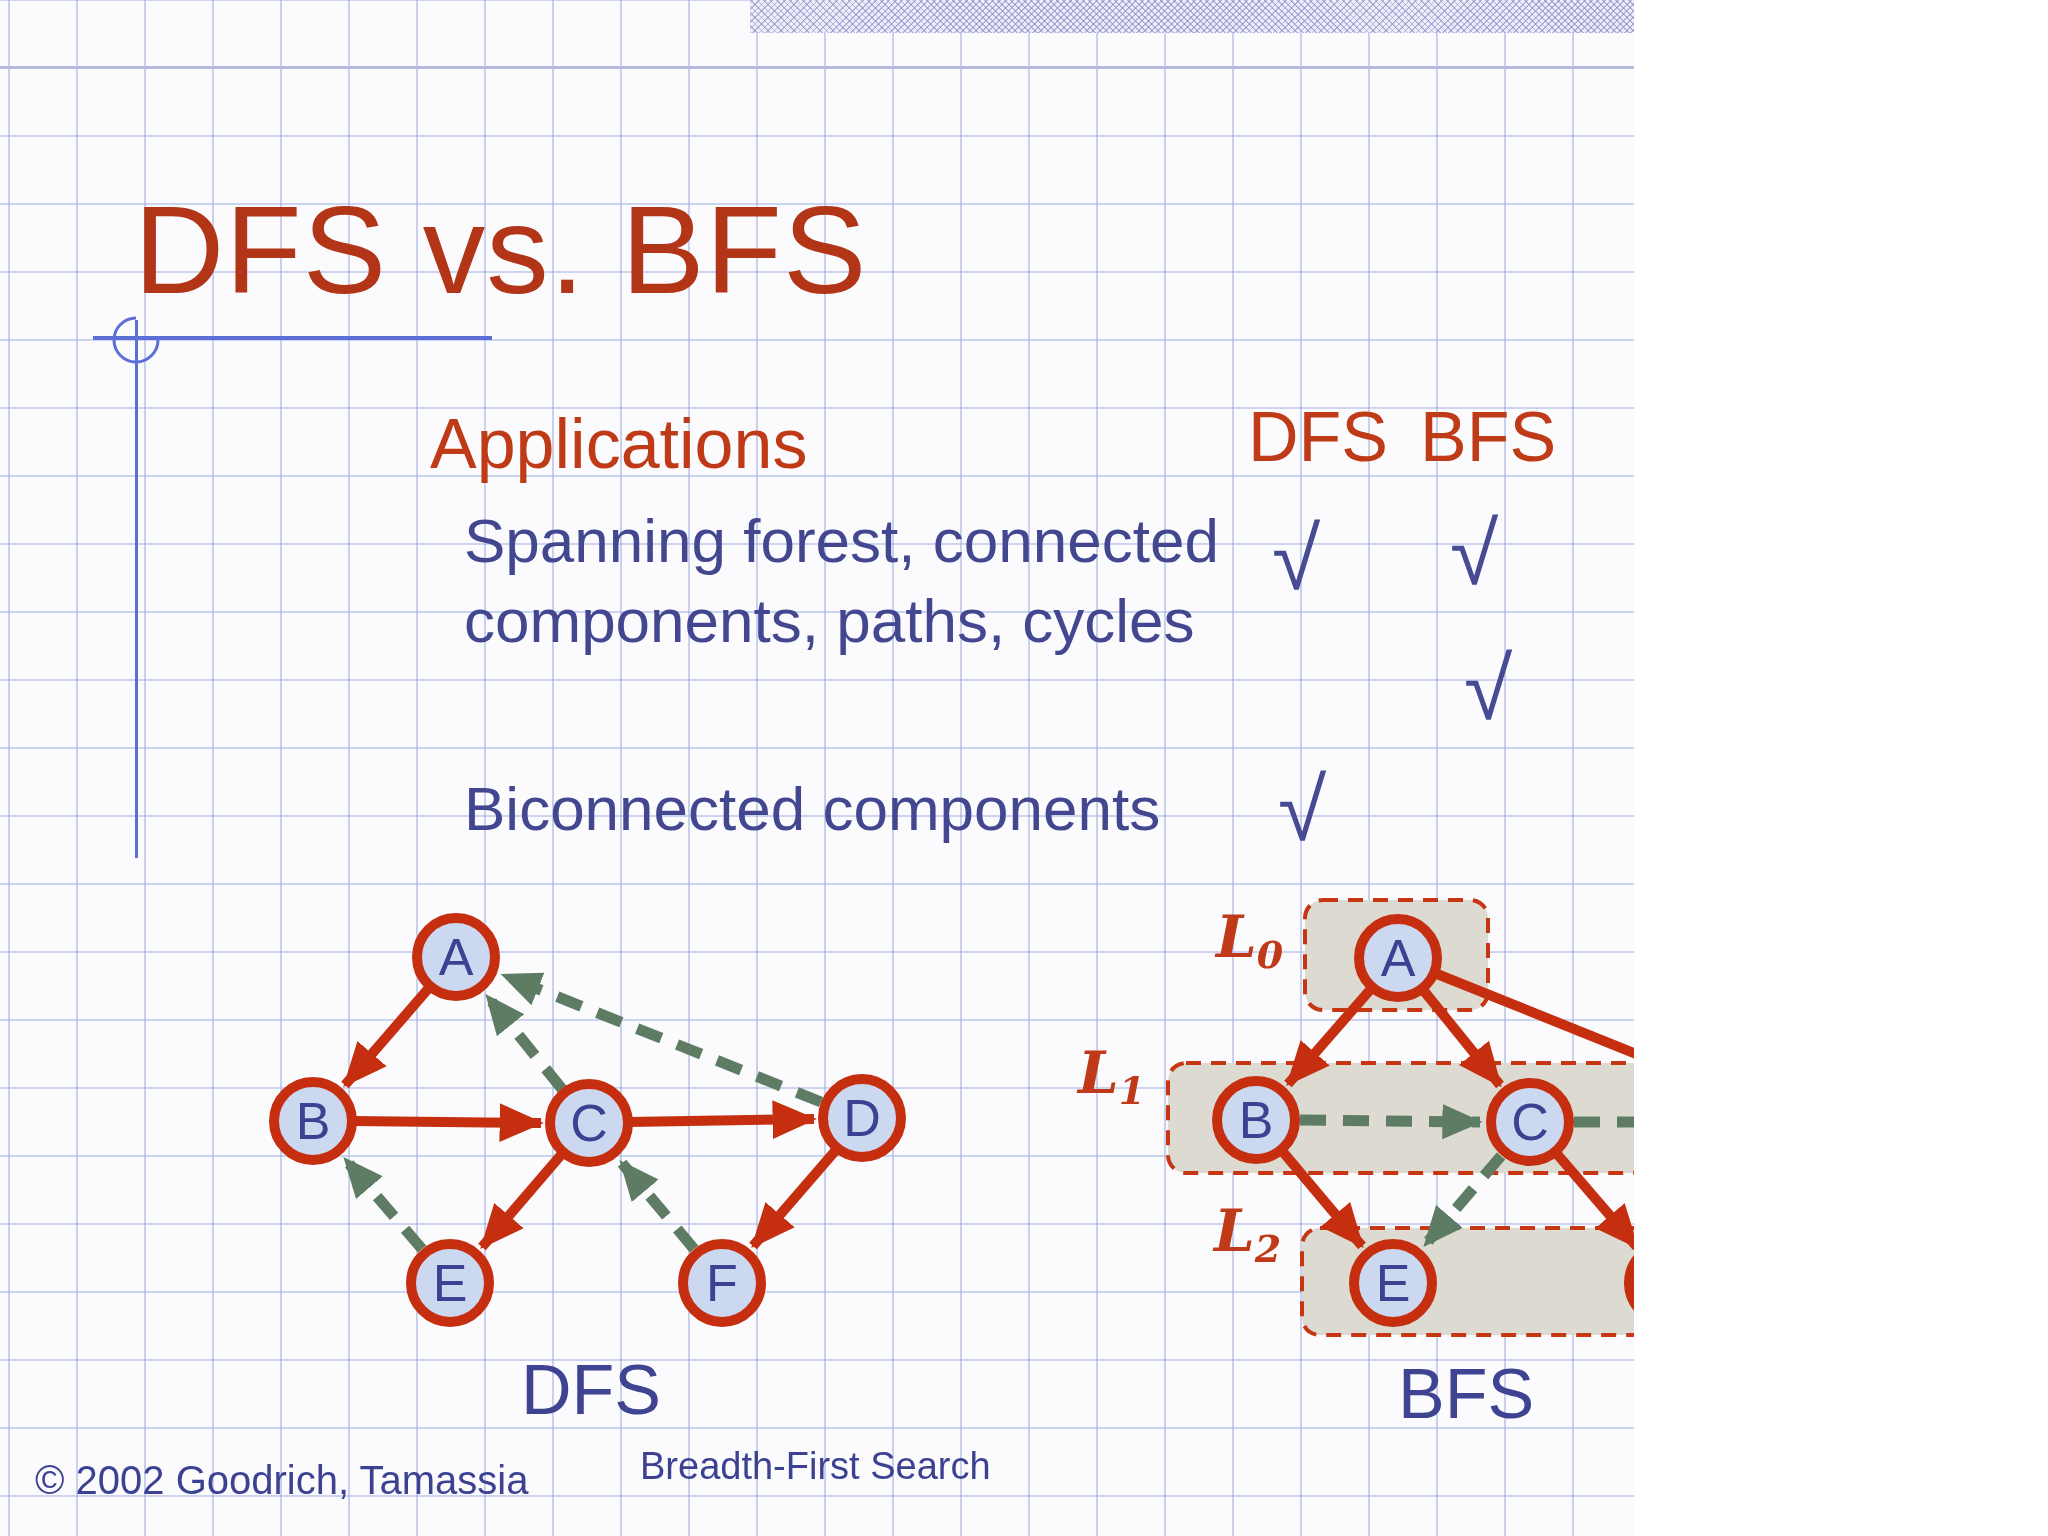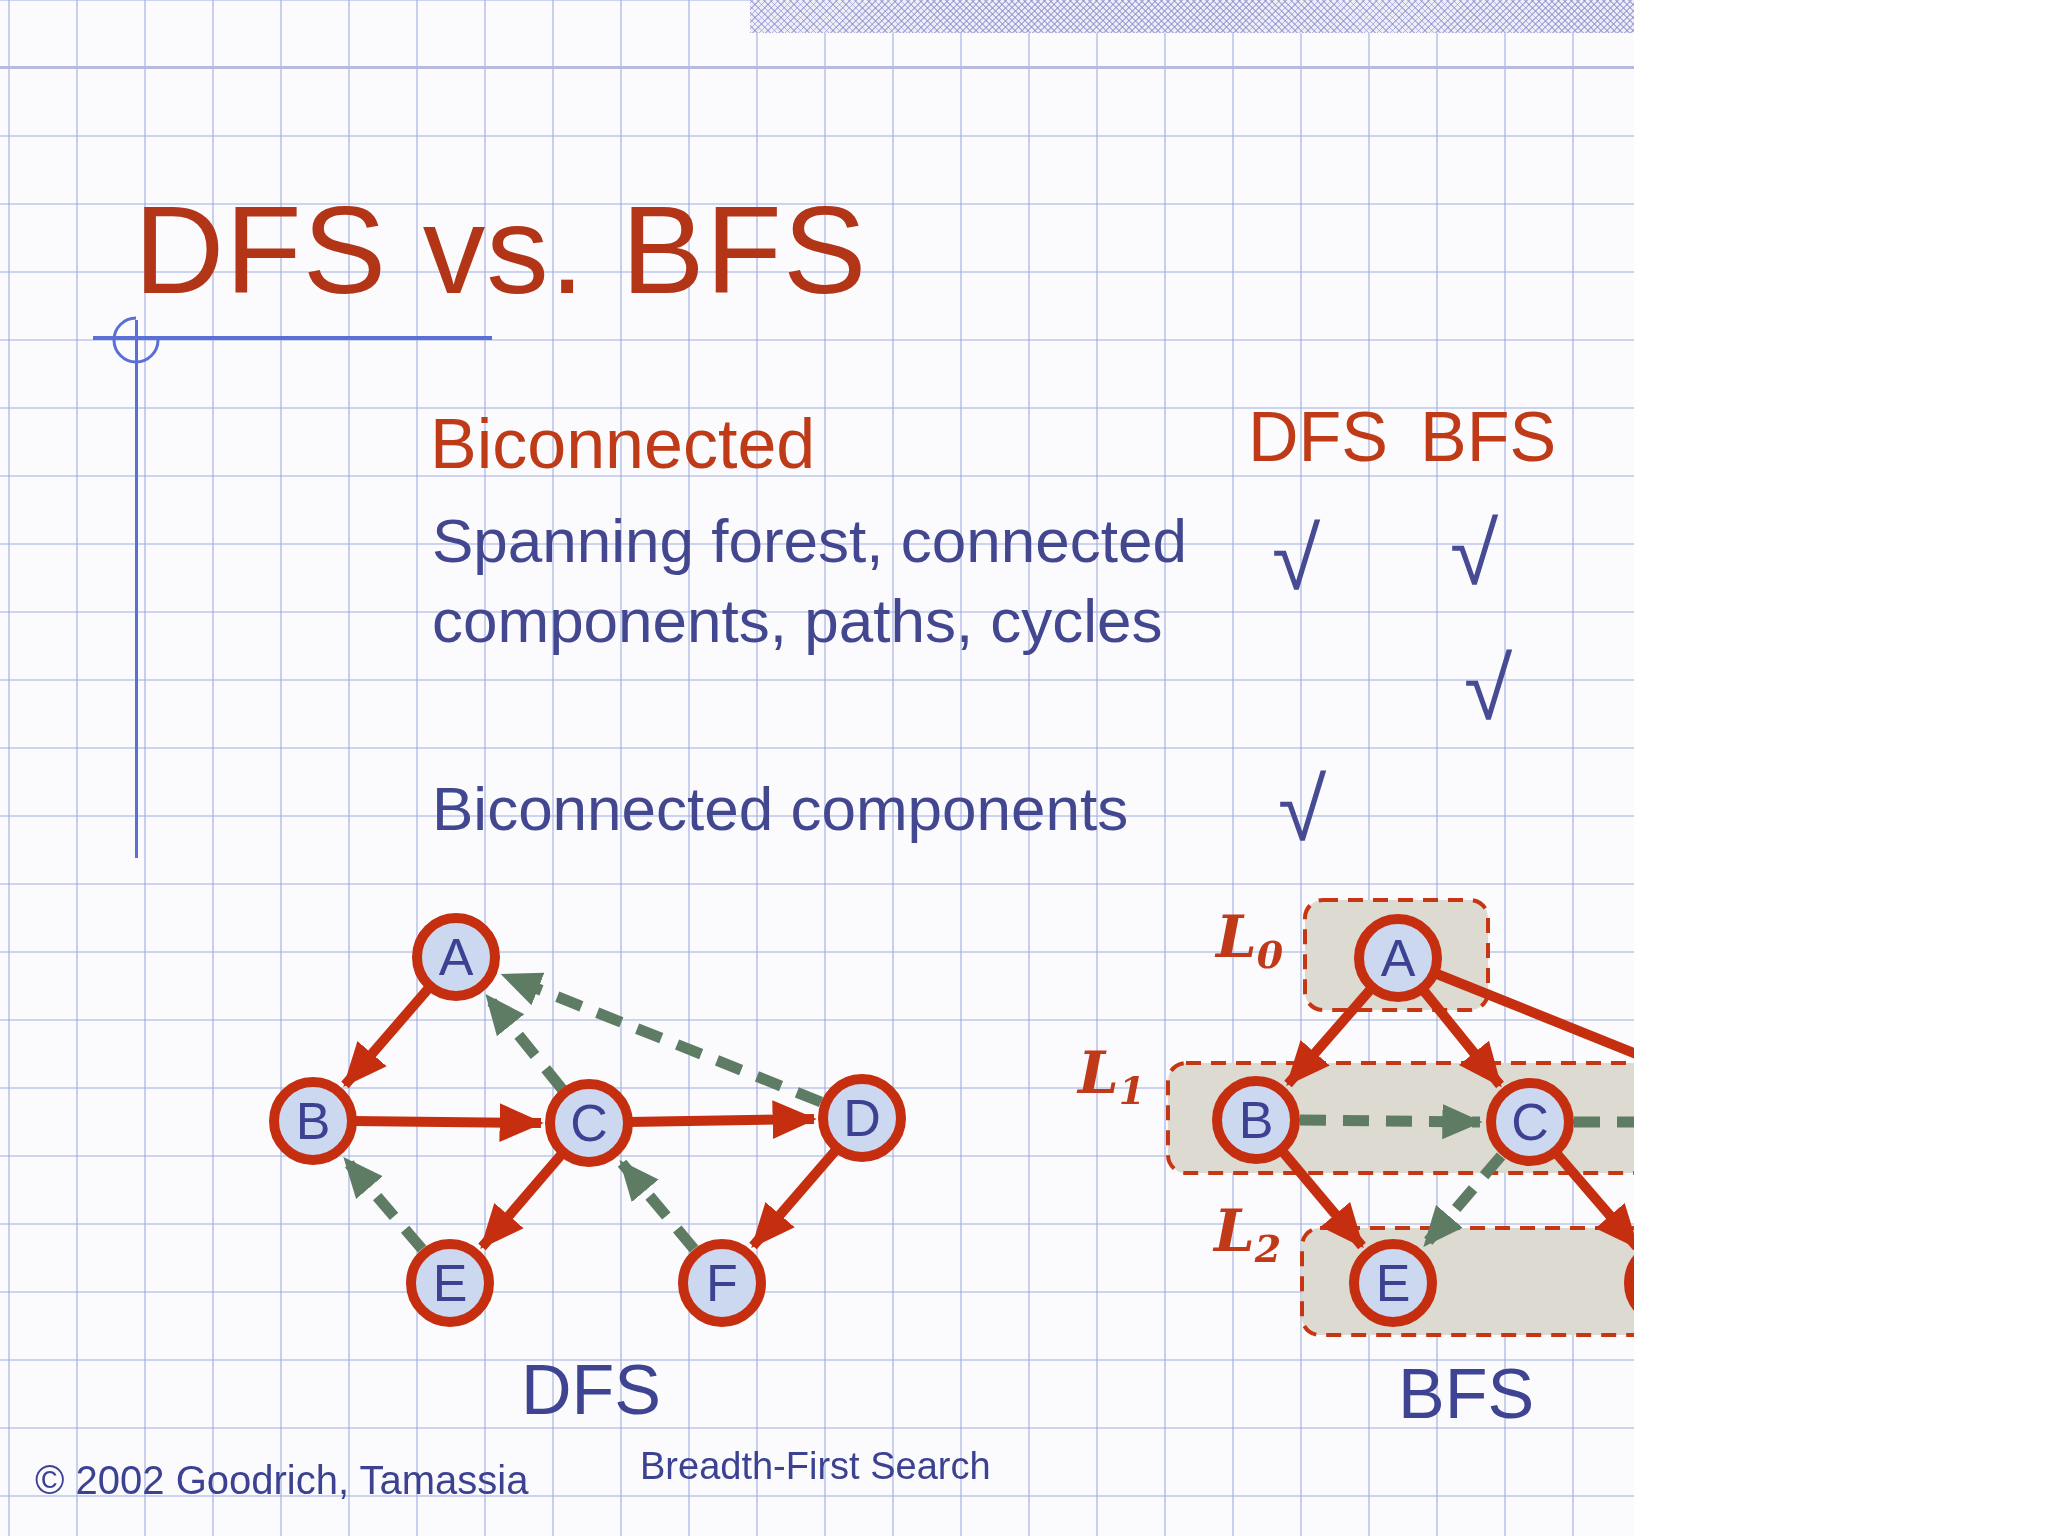--- a/index.html
+++ b/index.html
@@ -23,21 +23,21 @@
       repeating-linear-gradient(-45deg, rgba(128,133,200,.55) 0 1.3px, transparent 1.3px 4.6px),
       #ededf8;
   }
   #top-rule{left:0;top:66px;width:2048px;height:3px;background:#b7badd;}
   #right-rule{left:1977px;top:0;width:3px;height:1536px;background:#5560bf;}
   #title-underline{left:93px;top:336px;width:399px;height:4px;background:#5b6fd6;}
   #left-rule{left:135px;top:320px;width:3px;height:538px;background:#5b6fd6;}
   
   #page-title{left:134px;top:187px;font-size:125px;color:#b23517;letter-spacing:1px;}
   .tbl-header{font-size:70px;color:#bf3a16;}
-  .tbl-cell{font-size:62px;color:#43478f;}
+  .tbl-cell{font-size:62px;color:#43478f;margin-left:32px;}
   .chk{font-size:88px;color:#474b94;}
   .caption{font-size:70px;color:#3f4492;}
   .node-label{
     position:absolute;width:88px;height:88px;display:flex;align-items:center;justify-content:center;
     font-size:52px;color:#3c4291;
   }
   .lvl-label{position:absolute;font-family:"DejaVu Serif",serif;font-style:italic;font-weight:bold;
     font-size:58px;color:#c03a1a;line-height:1;}
   .lvl-label sub{font-size:38px;vertical-align:-0.28em;font-style:italic;}
   .footer-txt{color:#3c4291;}
@@ -51,21 +51,21 @@
   <div class="abs" id="top-rule"></div>
   <div class="abs" id="right-rule"></div>
   <div class="abs" id="title-underline"></div>
   <div class="abs" id="left-rule"></div>
   <svg class="abs" style="left:110px;top:314px" width="54" height="54">
     <path d="M26 4 A22 22 0 1 0 48 26" stroke="#5b6fd6" stroke-width="3" fill="none"></path>
   </svg>
 
   <div class="txt" id="page-title">DFS vs. BFS</div>
 
-  <div class="txt tbl-header" style="left:430px;top:409px">Biconnected</div>
+  <div class="txt tbl-header" style="left:430px;top:409px">Applications</div>
   <div class="txt tbl-header" style="left:1248px;top:402px">DFS</div>
   <div class="txt tbl-header" style="left:1420px;top:402px">BFS</div>
 
   <div class="txt tbl-cell" style="left:432px;top:510px">Spanning forest, connected</div>
   <div class="txt tbl-cell" style="left:432px;top:590px">components, paths, cycles</div>
   <div class="txt tbl-cell" style="left:432px;top:778px">Biconnected components</div>
 
   <div class="txt chk" style="left:1272px;top:515px">√</div>
   <div class="txt chk" style="left:1450px;top:510px">√</div>
   <div class="txt chk" style="left:1464px;top:645px">√</div>

